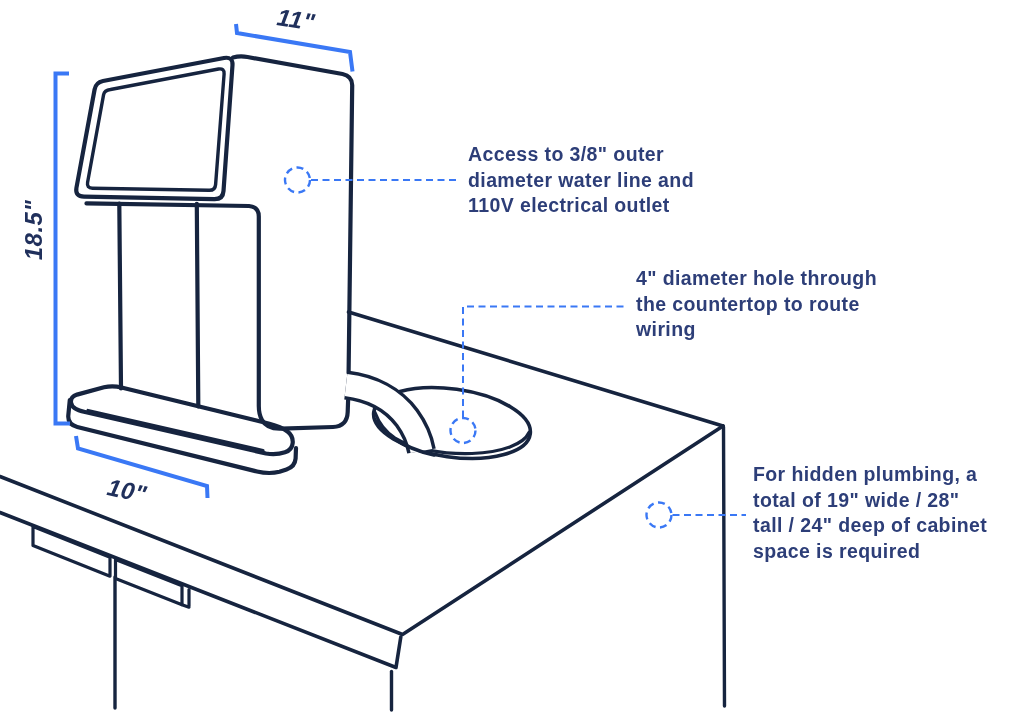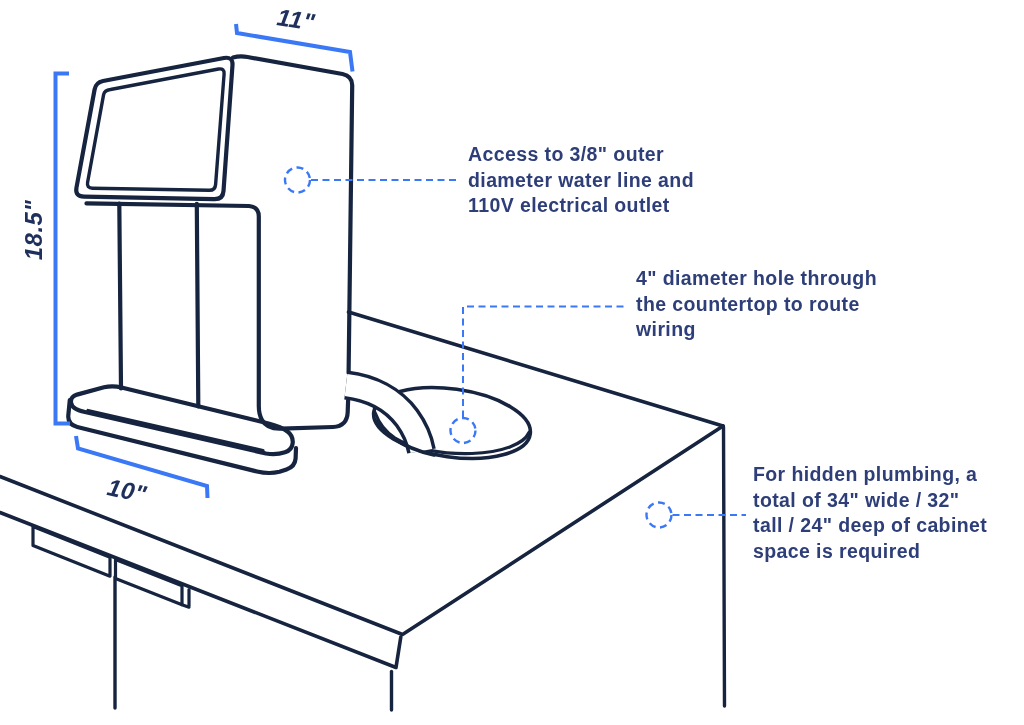--- a/index.html
+++ b/index.html
@@ -89,16 +89,16 @@
   <div class="dim-label" style="left:-4px;top:216px;width:76px;transform:rotate(-90deg);">18.5"</div>
   <div class="dim-label" style="left:97px;top:477px;width:60px;transform:rotate(12deg);">10"</div>
 
   <div class="callout" style="left:468px;top:142px;width:270px;">Access to 3/8" outer
 diameter water line and
 110V electrical outlet</div>
   <div class="callout" style="left:636px;top:266px;width:270px;">4" diameter hole through
 the countertop to route
 wiring</div>
   <div class="callout" style="left:753px;top:462px;width:270px;">For hidden plumbing, a
-total of 34" wide / 32"
+total of 19" wide / 28"
 tall / 24" deep of cabinet
 space is required</div>
 </div>
 
 </body></html>

